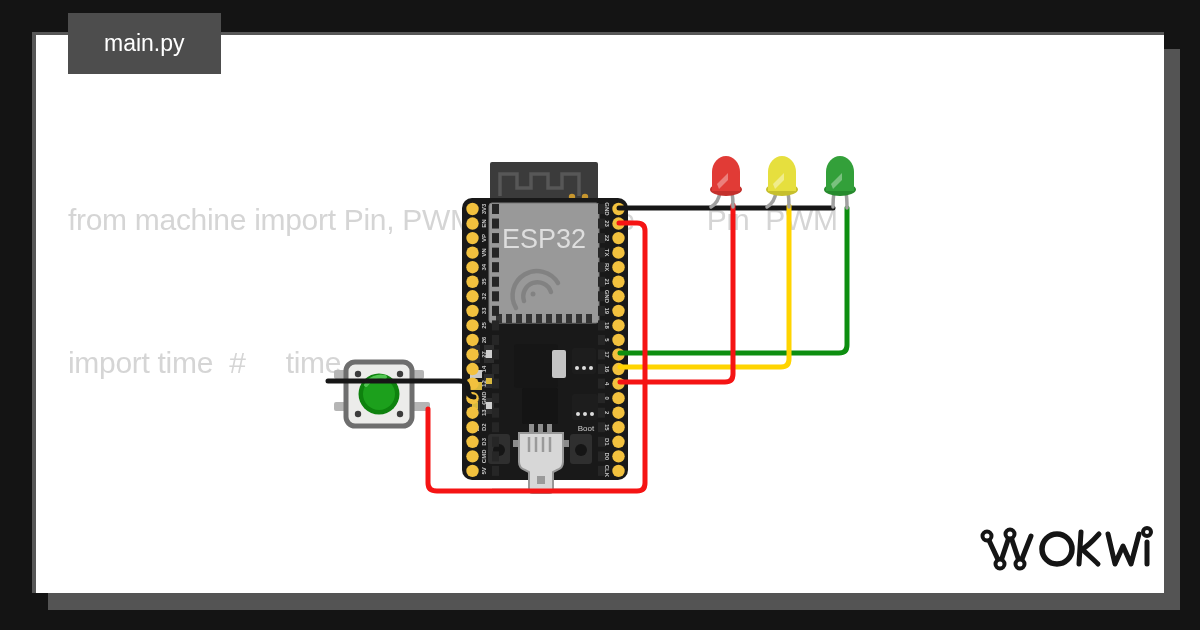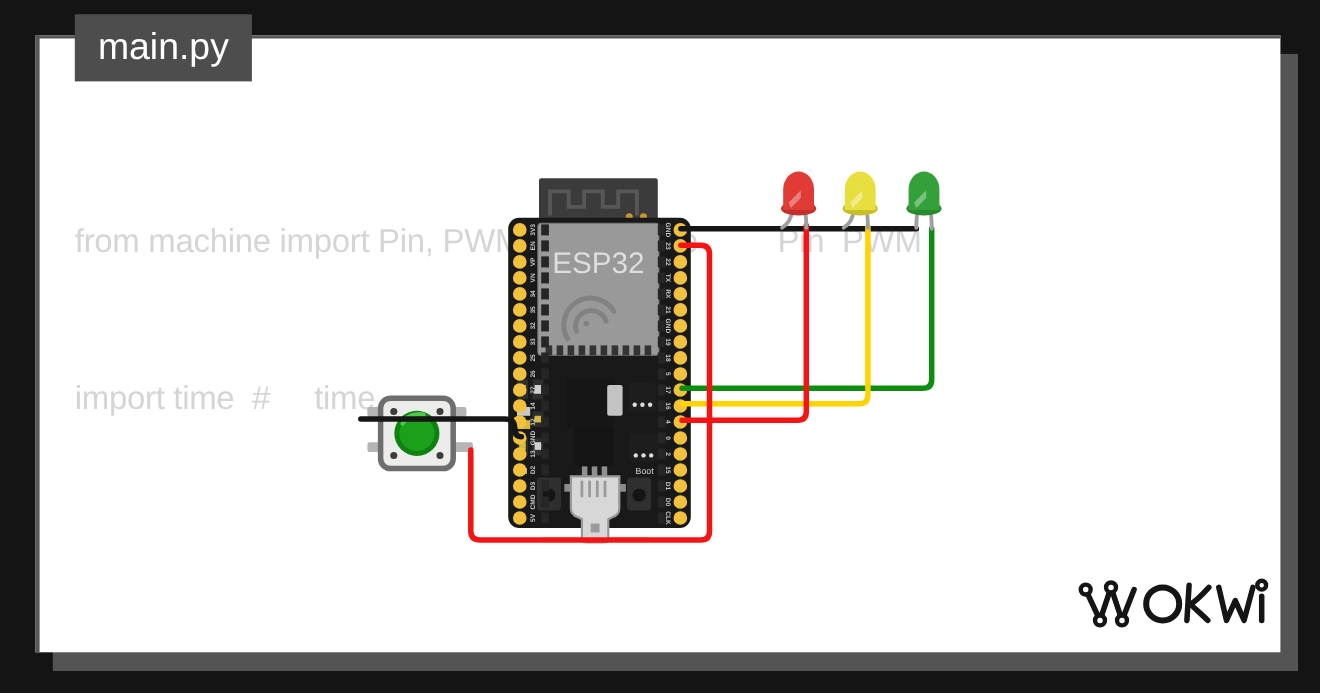--- a/index.html
+++ b/index.html
@@ -1,21 +1,21 @@
 <!DOCTYPE html>
 <html><head>
 <meta charset="utf-8">
 <style>
   html,body{margin:0;padding:0;background:#141414;width:1200px;height:630px;overflow:hidden;}
   .stage{position:relative;width:1200px;height:630px;font-family:"Liberation Sans",sans-serif;}
   .card{position:absolute;left:32px;top:32px;width:1128px;height:558px;background:#ffffff;
         border-left:4px solid #575757;border-top:3px solid #575757;
         box-shadow:16px 17px 0 0 #545454;overflow:hidden;}
-  .tab{position:absolute;left:68px;top:13px;height:61px;line-height:61px;padding:0 21px;
-       background:#4d4d4d;color:#ffffff;font-size:34px;z-index:6;}
+  .tab{position:absolute;left:68px;top:13px;height:61px;line-height:61px;padding:0 36px;
+       background:#4d4d4d;color:#ffffff;font-size:23px;z-index:6;}
   .code{position:absolute;left:32px;top:66px;font-size:30px;letter-spacing:-0.3px;
         color:#d5d5d5;line-height:47.6px;white-space:pre;}
   .code div{height:47.6px;}
   .circuit{position:absolute;left:0;top:0;z-index:4;}
   .logo{position:absolute;left:937px;top:481px;z-index:2;}
 </style>
 </head>
 <body>
 
 <div class="stage">

